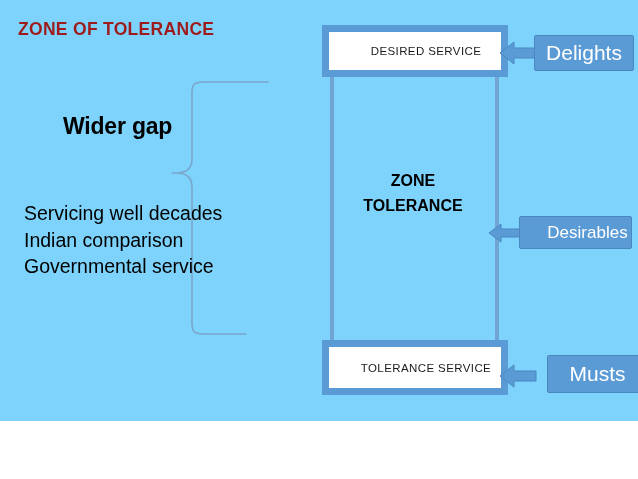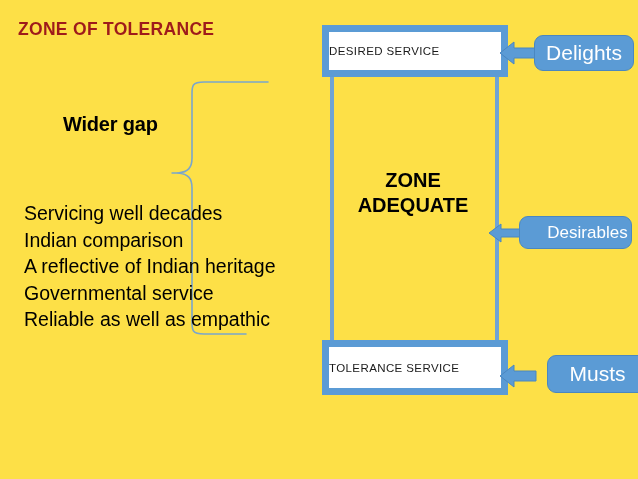--- a/index.html
+++ b/index.html
@@ -13,42 +13,42 @@
     position: relative;
     overflow: hidden;
     font-family: "Liberation Sans", sans-serif;
     background: #ffffff;
   }
 
   #slide {
     position: absolute;
     left: 0; top: 0;
     width: 638px;
-    height: 479px;
-    background: #fde047;
+    height: 421px;
+    background: #7dd3fc;
   }
 
   
   #slide-title {
     position: absolute;
     left: 18px;
     top: 19px;
     font-size: 17.5px;
     font-weight: bold;
     color: #9E1B1B;
     letter-spacing: 0.3px;
     white-space: nowrap;
   }
 
   
   #wider-gap {
     position: absolute;
     left: 63px;
     top: 113px;
-    font-size: 20px;
+    font-size: 23px;
     font-weight: bold;
     color: #000000;
     white-space: nowrap;
     letter-spacing: -0.2px;
   }
 
   
   #attribute-list {
     position: absolute;
     left: 24px;
@@ -89,56 +89,57 @@
     left: 322px;
     top: 340px;
     width: 186px;
     height: 55px;
   }
   .outer-box .inner-label {
     position: absolute;
     left: 0; right: 0;
     top: 50%;
     transform: translateY(-50%);
-    text-align: left;
+    text-align: center;
     font-size: 11.5px;
     color: #1a1a1a;
     letter-spacing: 0.4px;
     white-space: nowrap;
+    padding-left: 22px;
   }
 
   
   .rail {
     position: absolute;
     width: 4px;
     background: #6FA4D3;
   }
   #rail-left  { left: 330px; top: 77px;  height: 264px; }
   #rail-right { left: 495px; top: 77px;  height: 264px; }
 
   
   #zone-center-text {
     position: absolute;
     left: 334px;
     top: 168px;
     width: 158px;
     text-align: center;
-    font-size: 20px;
+    font-size: 16px;
     font-weight: bold;
     line-height: 25px;
     color: #000000;
   }
 
   
   .pill {
     position: absolute;
     box-sizing: border-box;
     background: #5B9BD5;
     border: 1px solid #4A87C0;
-    border-radius: 9px;
+    border-radius: 2px;
     color: #ffffff;
     display: flex;
     align-items: center;
     justify-content: center;
     white-space: nowrap;
   }
   #pill-delights {
     left: 534px;
     top: 35px;
     width: 100px;
@@ -190,35 +191,33 @@
                L 20 242
                C 20 250 20 254 32 254
                L 74 254" fill="none" stroke="#7AA6CC" stroke-width="1.6" stroke-linecap="round" stroke-linejoin="round"></path>
       <path d="M 6 93 L 0 93" fill="none" stroke="#7AA6CC" stroke-width="1.4" stroke-linecap="round"></path>
     </svg>
   </div>
 
   <div id="attribute-list">
     <div class="list-item">Servicing well decades</div>
     <div class="list-item">Indian comparison</div>
-    <div class="list-item">A reflective of Indian heritage</div>
     <div class="list-item">Governmental service</div>
-    <div class="list-item">Reliable as well as empathic</div>
   </div>
 
   <div class="rail" id="rail-left"></div>
   <div class="rail" id="rail-right"></div>
 
   <div class="outer-box" id="desired-service-outer">
     <div class="inner-label">DESIRED SERVICE</div>
   </div>
 
   <div id="zone-center-text">
     <div>ZONE</div>
-    <div>ADEQUATE</div>
+    <div>TOLERANCE</div>
   </div>
 
   <div class="outer-box" id="adequate-service-outer">
     <div class="inner-label">TOLERANCE SERVICE</div>
   </div>
 
   <div class="arrow" id="arrow-delights">
     <svg width="36" height="26" viewBox="0 0 36 26" xmlns="http://www.w3.org/2000/svg">
       <path d="M 0 13 L 14 2 L 14 8 L 36 8 L 36 18 L 14 18 L 14 24 Z" fill="#5B9BD5" stroke="#4A87C0" stroke-width="1"></path>
     </svg>

